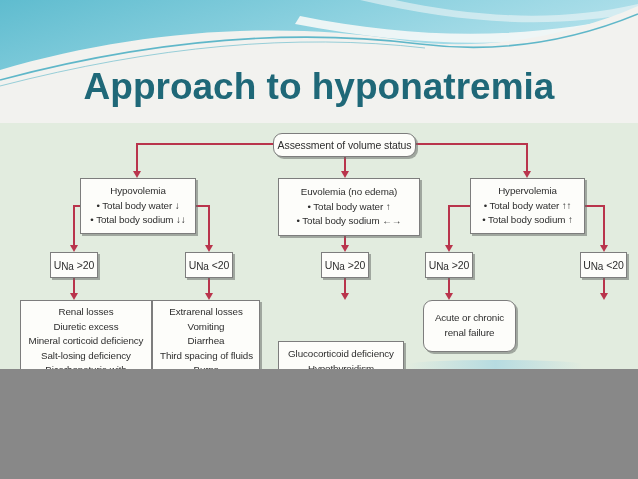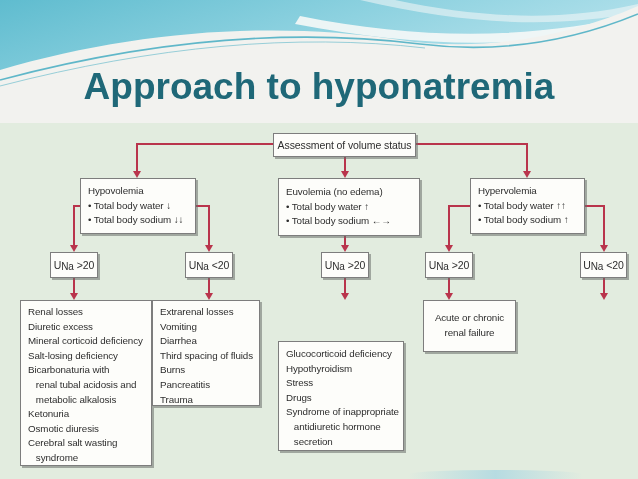--- a/index.html
+++ b/index.html
@@ -1,19 +1,19 @@
 <!DOCTYPE html>
 <html><head>
 <meta charset="utf-8">
 <style>
   * { margin: 0; padding: 0; box-sizing: border-box; }
   body { font-family: "Liberation Sans", sans-serif; background: #888; }
   .slide {
     position: relative;
-    width: 638px; height: 479px;
+    width: 638px; height: 369px;
     background: #f9a8d4;
     overflow: hidden;
   }
   
   .header-art { position: absolute; top: 0; left: 0; }
   .slide-title {
     position: absolute; top: 66px; left: 0; width: 638px;
     text-align: center;
     font-size: 37px; font-weight: 600; letter-spacing: 0px;
     color: #1f6878;
@@ -29,22 +29,23 @@
     position: absolute;
     background: #fdfdfa;
     border: 1px solid #7d7d7d;
     box-shadow: 2px 2px 0 rgba(105,112,105,0.55);
     color: #2e2e2e;
     font-size: 9.8px;
     line-height: 14.6px;
     letter-spacing: -0.1px;
     padding: 3px 7px;
     white-space: nowrap;
+    text-align: center;
   }
-  .node.center { text-align: center; display: flex; align-items: center; justify-content: center; }
+  .node.center { text-align: center; display: flex; align-items: center; justify-content: center; border-radius: 9px; }
   .node.una { font-size: 10.5px; display: flex; align-items: center; justify-content: center; padding: 0; }
   .node.una sub { font-size: 10px; position: relative; top: 2px; }
   .node.una .una-val { margin-left: 3px; }
 
   #n-assessment  { left: 273px; top:  10px; width: 143px; height: 24px; font-size: 10.5px; }
   #n-hypovolemia { left:  80px; top:  55px; width: 116px; height: 56px; padding-top: 5px; }
   #n-euvolemia   { left: 278px; top:  55px; width: 142px; height: 58px; padding-top: 6px; }
   #n-hypervolemia{ left: 470px; top:  55px; width: 115px; height: 56px; padding-top: 5px; }
   #n-una1 { left:  50px; top: 129px; width: 48px; height: 26px; }
   #n-una2 { left: 185px; top: 129px; width: 48px; height: 26px; }

